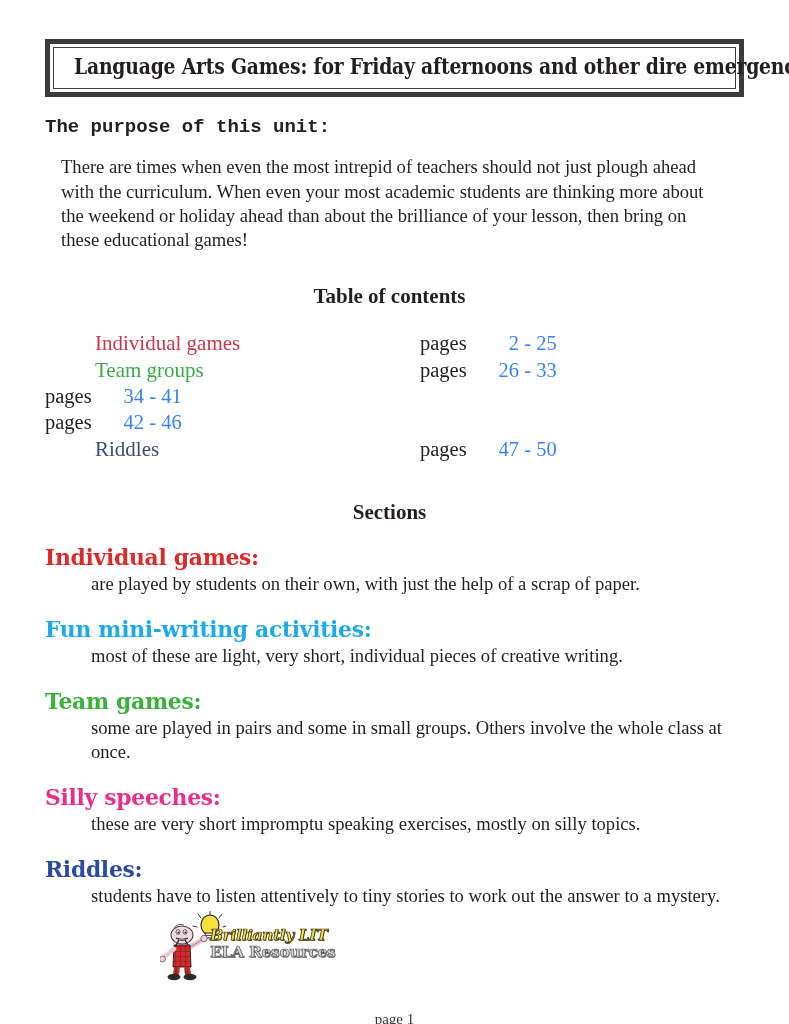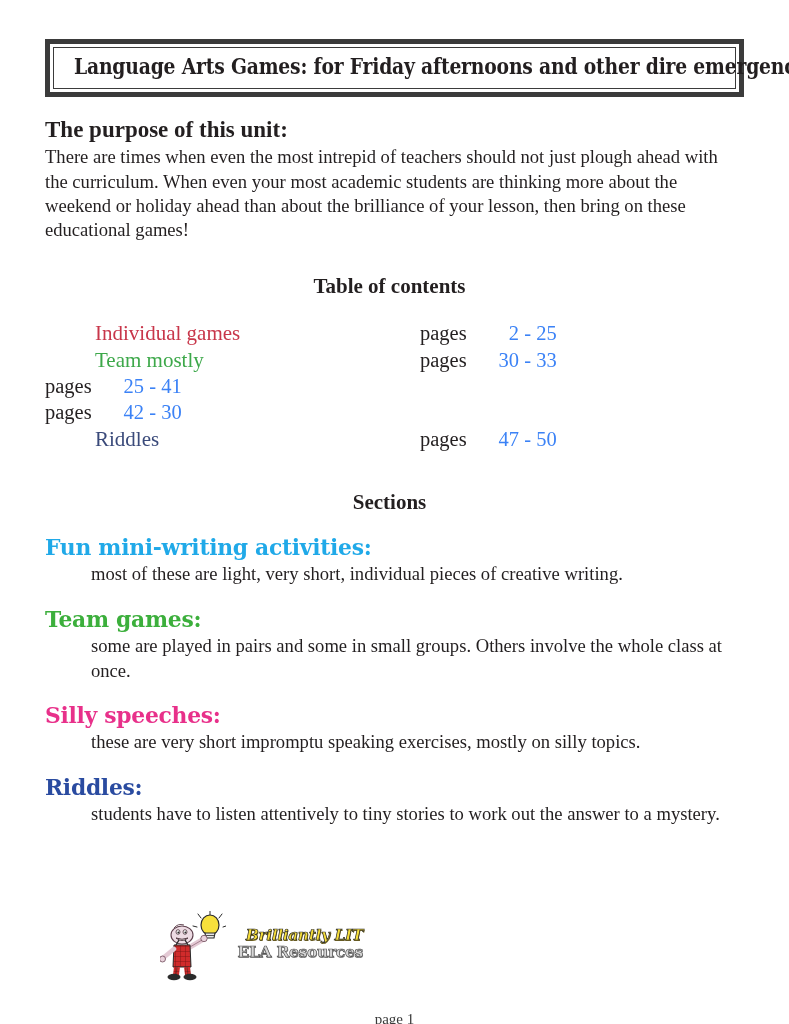--- a/index.html
+++ b/index.html
@@ -50,28 +50,29 @@
     display: block;
     line-height: 1.1;
   }
 
   
   .purpose {
     margin-top: 19px;
   }
   .purpose-heading {
     font-weight: 700;
-    font-size: 23px;
+    font-size: 19px;
     line-height: 1.25;
     margin: 8px 0 1px 0;
+    font-family: Liberation Mono, monospace;
   }
   .purpose-body {
     font-size: 18.6px;
     line-height: 1.30;
-    margin: 0;
+    margin: 16px;
     max-width: 690px;
   }
 
   
   .toc-title {
     text-align: center;
     font-weight: 700;
     font-size: 21px;
     margin: 32px 0 0 0;
     padding-right: 10px;
@@ -147,24 +148,24 @@
   }
   .logo-figure {
     position: absolute;
     left: 0;
     top: 0;
     width: 66px;
     height: 70px;
   }
   .logo-text {
     position: absolute;
-    left: 58px;
+    left: 50px;
     top: 16px;
     width: 145px;
-    text-align: right;
+    text-align: left;
     line-height: 1.0;
   }
   .logo-line1 {
     font-family: "DejaVu Serif", serif;
     font-weight: 700;
     font-style: italic;
     font-size: 15.5px;
     color: #f5dd3a;
     -webkit-text-stroke: 0.7px #2b2b2b;
     letter-spacing: -0.4px;
@@ -212,42 +213,46 @@
 
   <h2 class="toc-title">Table of contents</h2>
 
   <ul class="toc-list" id="toc-list">
       <li class="toc-row">
         <span class="toc-label" style="color: rgb(200, 54, 74);">Individual games</span>
         <span class="toc-pages-word">pages</span>
         <span class="toc-pages-range"> 2 - 25</span>
       </li>
       <li class="toc-row">
-        <span class="toc-label" style="color: rgb(61, 168, 74);">Team mostly</span>
-        <span class="toc-pages-word">pages</span>
-        <span class="toc-pages-range">30 - 33</span>
-      </li>
-      <li class="toc-row">
-        <span class="toc-pages-word">pages</span>
-        <span class="toc-pages-range">25 - 41</span>
-      </li>
-      <li class="toc-row">
-        <span class="toc-pages-word">pages</span>
-        <span class="toc-pages-range">42 - 30</span>
+        <span class="toc-label" style="color: rgb(61, 168, 74);">Team groups</span>
+        <span class="toc-pages-word">pages</span>
+        <span class="toc-pages-range">26 - 33</span>
+      </li>
+      <li class="toc-row">
+        <span class="toc-pages-word">pages</span>
+        <span class="toc-pages-range">34 - 41</span>
+      </li>
+      <li class="toc-row">
+        <span class="toc-pages-word">pages</span>
+        <span class="toc-pages-range">42 - 46</span>
       </li>
       <li class="toc-row">
         <span class="toc-label" style="color: rgb(58, 74, 122);">Riddles</span>
         <span class="toc-pages-word">pages</span>
         <span class="toc-pages-range">47 - 50</span>
       </li>
     </ul>
 
   <h2 class="sections-title">Sections</h2>
 
   <div id="sections-container">
+      <div class="section-block">
+        <p class="section-heading" style="color: rgb(217, 43, 43);">Individual games:</p>
+        <p class="section-body">are played by students on their own, with just the help of a scrap of paper.</p>
+      </div>
       <div class="section-block">
         <p class="section-heading" style="color: rgb(32, 169, 232);">Fun mini-writing activities:</p>
         <p class="section-body">most of these are light, very short, individual pieces of creative writing.</p>
       </div>
       <div class="section-block">
         <p class="section-heading" style="color: rgb(60, 175, 60);">Team games:</p>
         <p class="section-body">some are played in pairs and some in small groups. Others involve the whole class at once.</p>
       </div>
       <div class="section-block">
         <p class="section-heading" style="color: rgb(232, 48, 138);">Silly speeches:</p>

